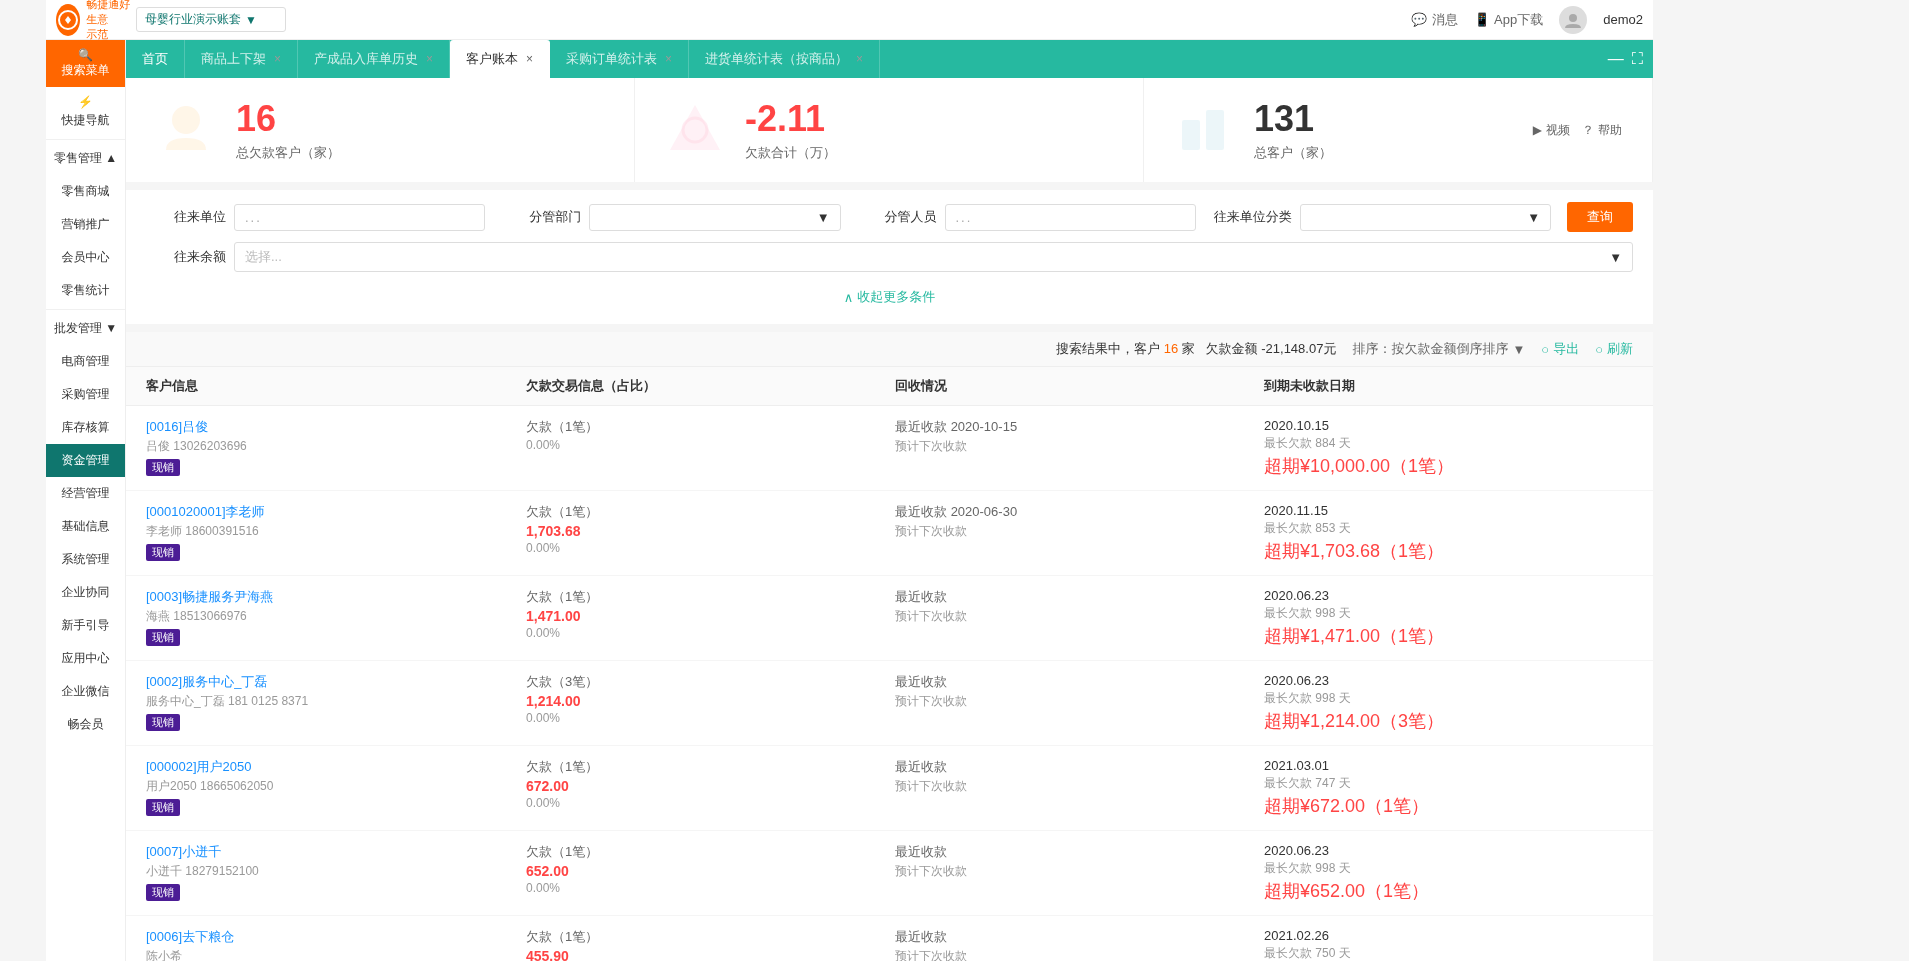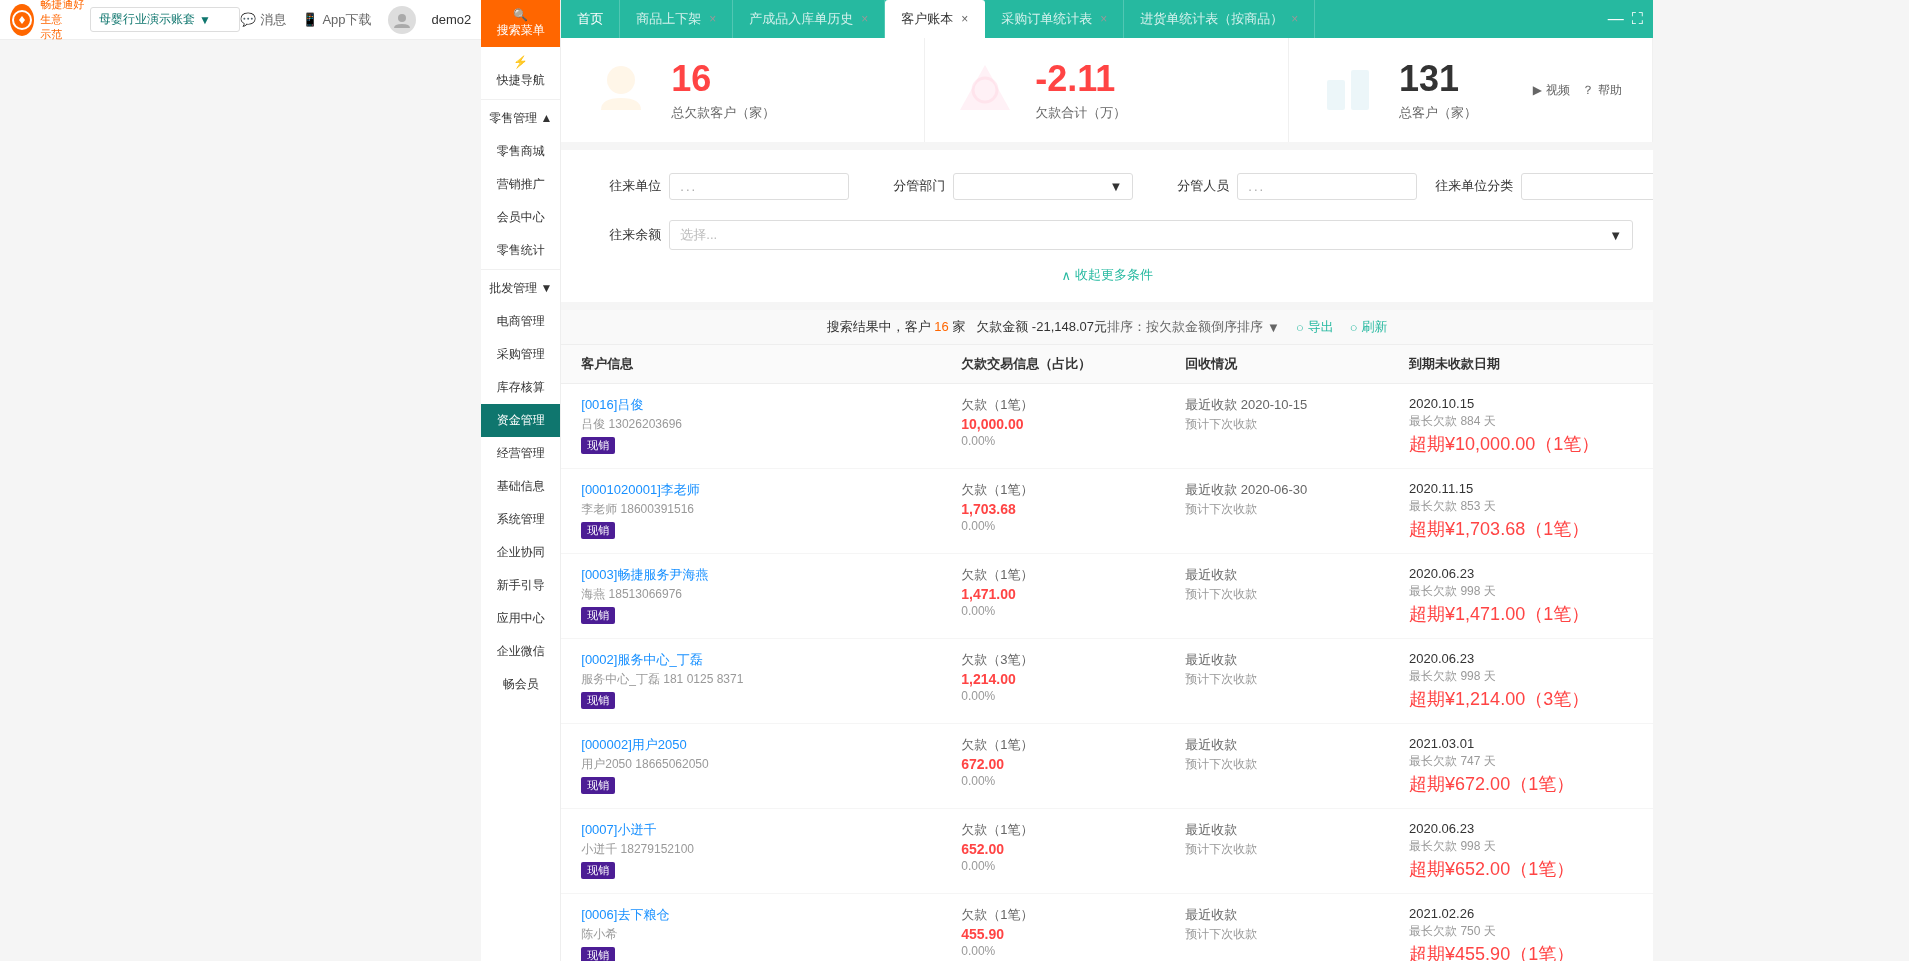--- a/index.html
+++ b/index.html
@@ -1,19 +1,19 @@
 <!DOCTYPE html>
 <html><head>
   <meta charset="utf-8">
   <style>
     * { box-sizing: border-box; margin: 0; padding: 0; font-family: 'Microsoft YaHei', Arial, sans-serif; }
     body { background: #f5f5f5; font-size: 13px; color: #333; overflow: hidden; }
 
     
-    .app-wrapper { display: flex; flex-direction: row; height: 961px; width: 1653px; }
+    .app-wrapper { display: flex; flex-direction: column; height: 961px; width: 1653px; padding-left: 46px; }
     .top-bar { background: #fff; height: 40px; display: flex; align-items: center; border-bottom: 1px solid #eee; padding: 0 10px; flex-shrink: 0; }
     .top-bar-logo { display: flex; align-items: center; gap: 6px; width: 80px; }
     .logo-icon { width: 32px; height: 32px; background: #ff6600; border-radius: 50%; display: flex; align-items: center; justify-content: center; color: white; font-size: 12px; font-weight: bold; }
     .logo-text { font-size: 11px; color: #ff6600; }
     .store-selector { border: 1px solid #ddd; border-radius: 3px; padding: 3px 8px; font-size: 12px; color: #0f766e; display: flex; align-items: center; gap: 4px; cursor: pointer; min-width: 150px; }
     .top-bar-right { margin-left: auto; display: flex; align-items: center; gap: 16px; }
     .top-bar-msg { display: flex; align-items: center; gap: 4px; color: #666; font-size: 13px; cursor: pointer; }
     .top-bar-app { display: flex; align-items: center; gap: 4px; color: #666; font-size: 13px; cursor: pointer; }
     .top-bar-avatar { width: 28px; height: 28px; border-radius: 50%; background: #ddd; overflow: hidden; display: flex; align-items: center; justify-content: center; }
     .top-bar-user { font-size: 13px; color: #333; cursor: pointer; }
@@ -63,21 +63,21 @@
     .filter-item { display: flex; align-items: center; gap: 8px; flex: 1; }
     .filter-label { font-size: 13px; color: #333; white-space: nowrap; width: 80px; text-align: right; font-family: Liberation Serif, serif; }
     .filter-input { flex: 1; border: 1px solid #ddd; border-radius: 3px; padding: 5px 10px; font-size: 13px; display: flex; align-items: center; justify-content: space-between; cursor: pointer; min-width: 180px; }
     .filter-input .dots { color: #aaa; letter-spacing: 2px; }
     .filter-select { flex: 1; border: 1px solid #ddd; border-radius: 3px; padding: 5px 10px; font-size: 13px; display: flex; align-items: center; justify-content: space-between; cursor: pointer; min-width: 180px; }
     .filter-select-placeholder { color: #bbb; }
     .collapse-btn { display: flex; align-items: center; justify-content: center; gap: 4px; color: #26b9a0; font-size: 13px; cursor: pointer; padding: 6px 0; }
     .search-btn { background: #ff6600; color: white; border: none; border-radius: 3px; padding: 6px 20px; font-size: 13px; cursor: pointer; }
 
     
-    .results-bar { background: #f9f9f9; padding: 8px 20px; display: flex; align-items: center; justify-content: center; border-bottom: 1px solid #eee; }
+    .results-bar { background: #f9f9f9; padding: 8px 20px; display: flex; align-items: center; justify-content: flex-end; border-bottom: 1px solid #eee; gap: 16px; }
     .results-info { font-size: 13px; color: #333; }
     .results-info .highlight { color: #ff6600; }
     .results-actions { display: flex; align-items: center; gap: 16px; font-size: 13px; color: #666; }
     .sort-select { display: flex; align-items: center; gap: 4px; cursor: pointer; }
     .action-btn { display: flex; align-items: center; gap: 4px; cursor: pointer; color: #26b9a0; }
 
     
     .table-area { background: #fff; }
     .table-header { display: grid; grid-template-columns: 380px 1fr 1fr 1fr; padding: 10px 20px; background: #fafafa; border-bottom: 1px solid #eee; font-weight: bold; font-size: 13px; color: #333; }
     .table-row { display: grid; grid-template-columns: 380px 1fr 1fr 1fr; padding: 12px 20px; border-bottom: 1px solid #f5f5f5; align-items: start; }
@@ -372,21 +372,20 @@
           </div>
 
           <div class="table-row">
             <div>
               <div class="customer-name">[0016]吕俊</div>
               <div class="customer-sub">吕俊 13026203696</div>
               <span class="tag-green">现销</span>
             </div>
             <div>
               <div class="debt-count">欠款（1笔）</div>
-              <div class="debt-amount">10,000.00</div>
               <div class="debt-percent">0.00%</div>
             </div>
             <div>
               <div class="recovery-date"><span>最近收款</span> <span>2020-10-15</span></div>
               <div class="recovery-sub">预计下次收款</div>
             </div>
             <div>
               <div class="overdue-date">2020.10.15</div>
               <div class="overdue-days">最长欠款 884 天</div>
               <div class="overdue-amount">超期¥10,000.00（1笔）</div>

